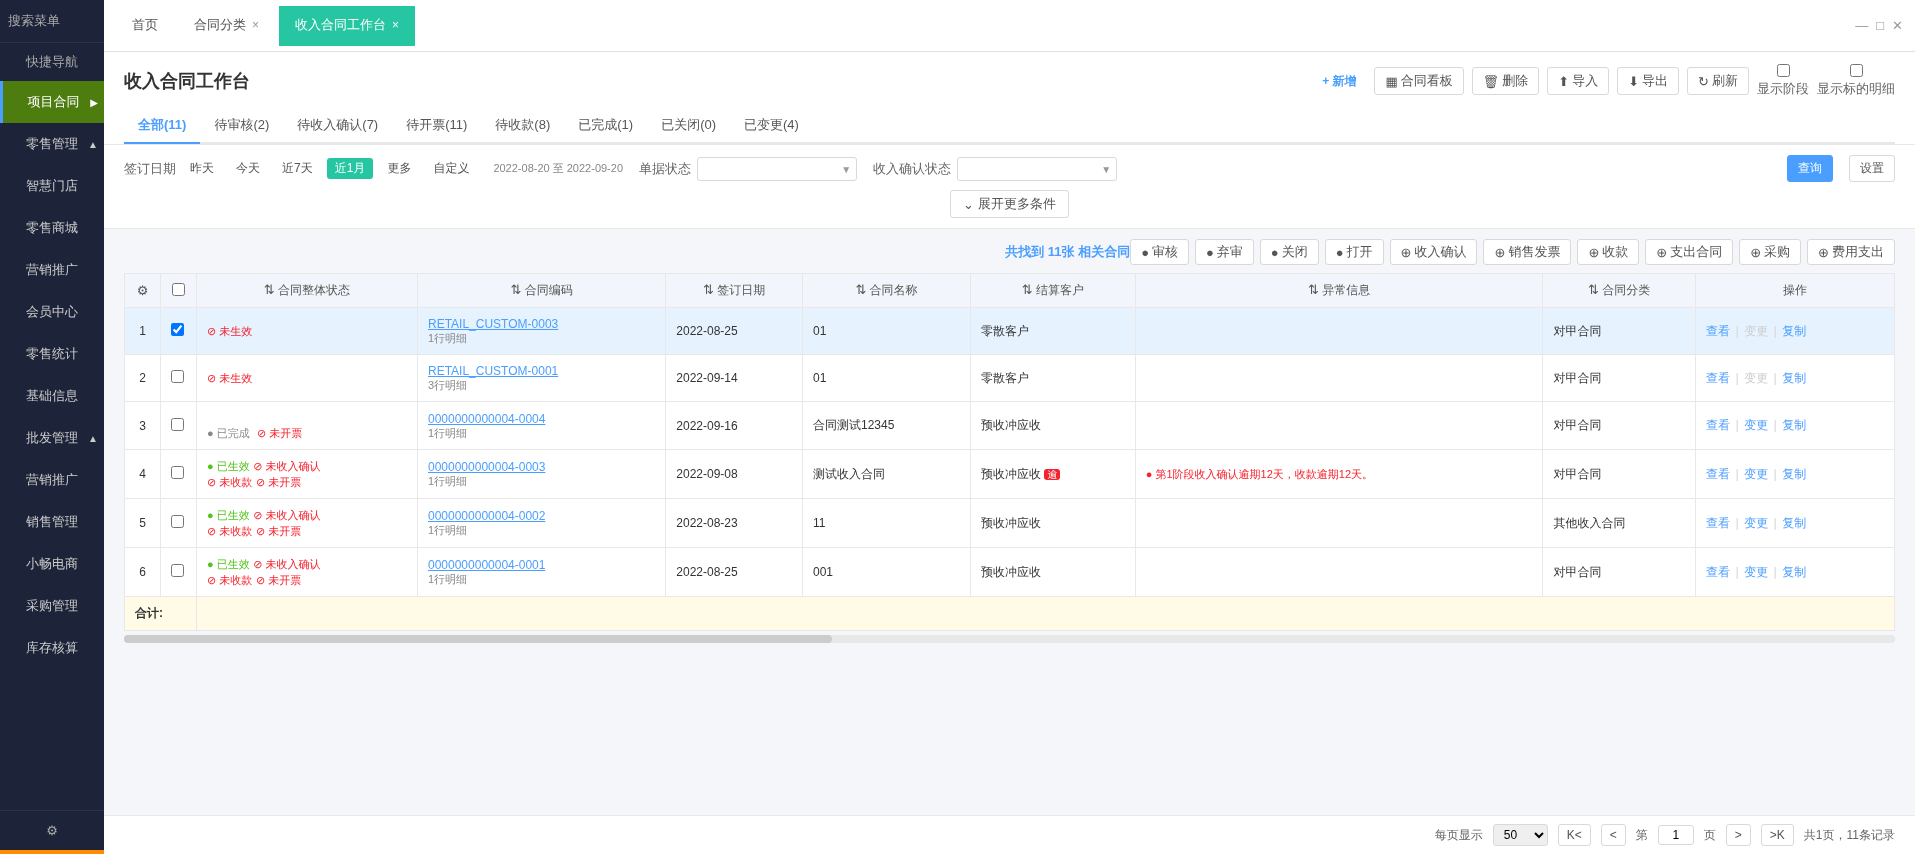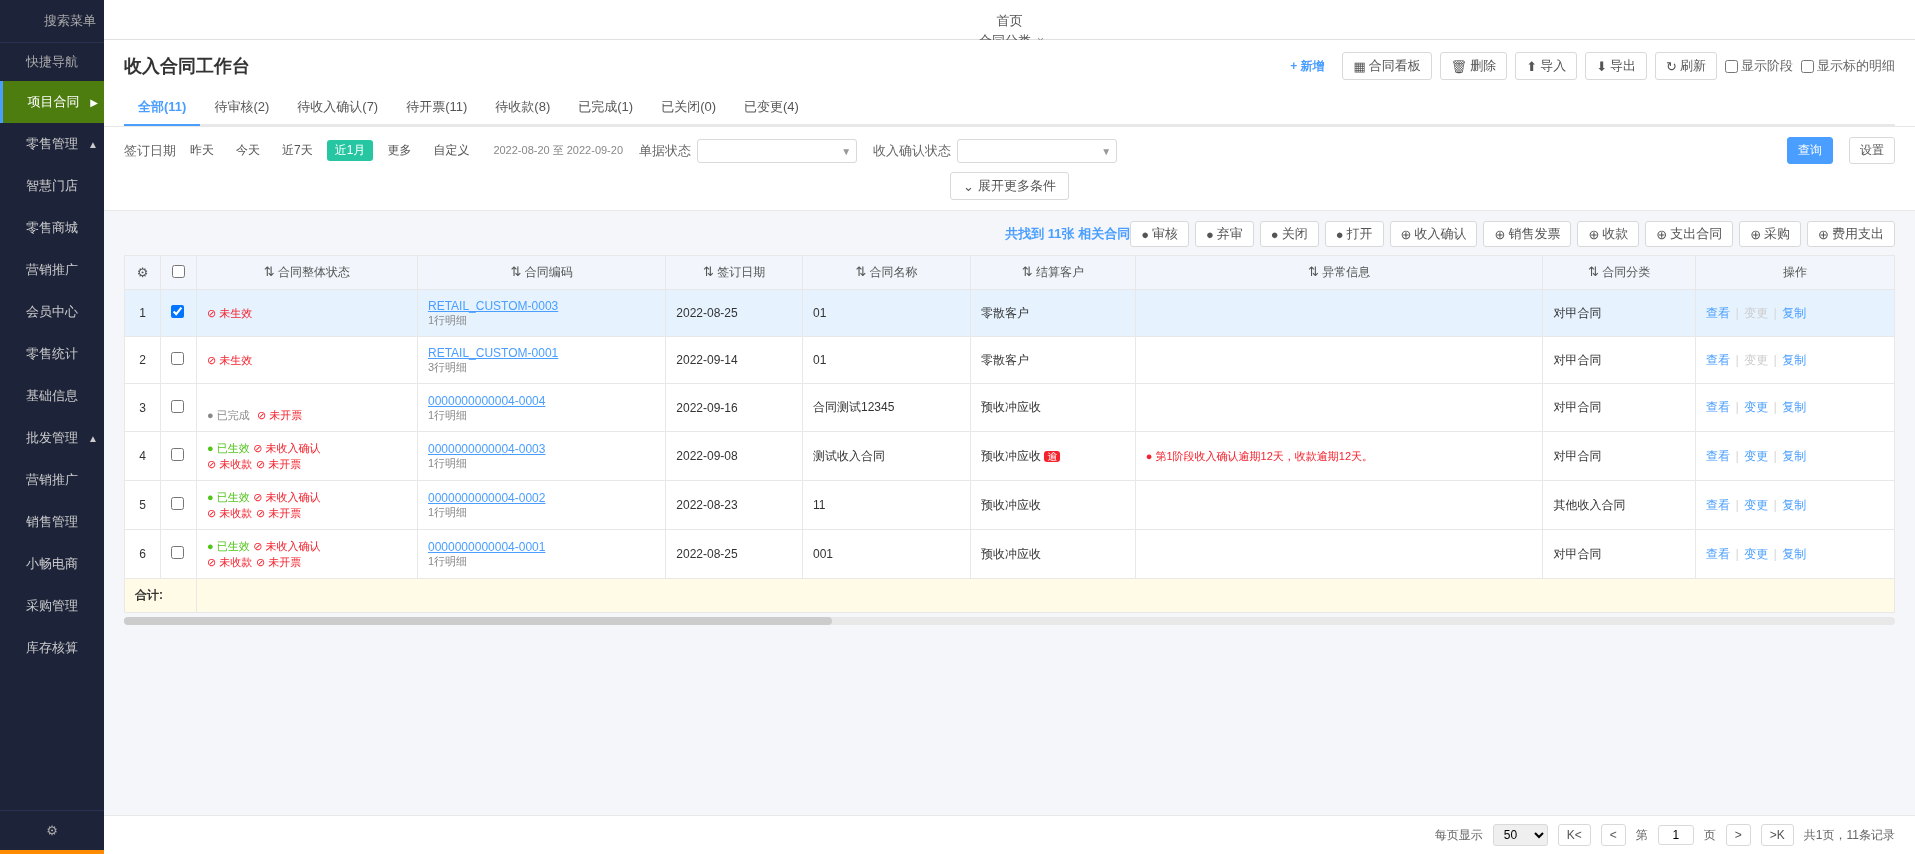--- a/index.html
+++ b/index.html
@@ -1,48 +1,48 @@
 <!DOCTYPE html>
 <html><head>
   <meta charset="utf-8">
   <style>
     * { box-sizing: border-box; margin: 0; padding: 0; font-family: 'Microsoft YaHei', Arial, sans-serif; font-size: 13px; }
     body { background: #f0f2f5; display: flex; height: 854px; overflow: hidden; }
 
     
     .sidebar { width: 104px; background: #1d2339; display: flex; flex-direction: column; height: 100%; color: #ccc; flex-shrink: 0; }
-    .sidebar-search { padding: 12px 8px; color: #aaa; font-size: 13px; text-align: right; border-bottom: 1px solid #2a3050; cursor: pointer; }
+    .sidebar-search { padding: 12px 8px; color: #aaa; font-size: 13px; text-align: left; border-bottom: 1px solid #2a3050; cursor: pointer; }
     .sidebar-nav-label { padding: 10px 8px; color: #aaa; font-size: 13px; text-align: center; cursor: pointer; }
     .sidebar-item { padding: 12px 8px; color: #ccc; font-size: 13px; text-align: center; cursor: pointer; position: relative; }
     .sidebar-item.active { background: #4d7c0f; color: #fff; border-left: 3px solid #4a9eff; }
     .sidebar-item .arrow { position: absolute; right: 6px; top: 50%; transform: translateY(-50%); font-size: 10px; }
     .sidebar-bottom { margin-top: auto; padding: 12px 8px; text-align: center; color: #aaa; cursor: pointer; border-top: 1px solid #2a3050; }
     .sidebar-orange-bar { height: 4px; background: #ff8c00; }
 
     
     .main { flex: 1; display: flex; flex-direction: column; overflow: hidden; }
 
     
-    .top-tabs { background: #fff; display: flex; align-items: center; padding: 12px 12px; border-bottom: 1px solid #e0e0e0; height: 40px; flex-shrink: 0; flex-direction: column; }
+    .top-tabs { background: #fff; display: flex; align-items: center; padding: 0 12px; border-bottom: 1px solid #e0e0e0; height: 52px; flex-shrink: 0; }
     .top-tab { padding: 0 16px; height: 40px; display: flex; align-items: center; cursor: pointer; color: #555; font-size: 13px; border-bottom: 2px solid transparent; }
     .top-tab.active { color: #fff; background: #26c6a2; border-bottom: 2px solid #26c6a2; }
     .top-tab .close-btn { margin-left: 6px; color: #fff; font-size: 12px; }
     .top-tab-plain .close-btn { color: #999; }
     .top-tab-plain { color: #555; }
     .window-controls { margin-left: auto; display: flex; gap: 8px; color: #999; font-size: 16px; cursor: pointer; }
 
     
     .page-header { background: #fff; padding: 12px 20px 0 20px; border-bottom: 1px solid #e8e8e8; flex-shrink: 0; }
     .page-title-row { display: flex; align-items: center; justify-content: space-between; margin-bottom: 10px; }
     .page-title { font-size: 18px; font-weight: bold; color: #333; }
     .header-actions { display: flex; gap: 8px; align-items: center; }
     .btn { padding: 4px 10px; border: 1px solid #d9d9d9; background: #fff; border-radius: 3px; cursor: pointer; color: #555; font-size: 12px; display: flex; align-items: center; gap: 3px; }
     .btn-primary { background: #4a9eff; color: #fff; border-color: #4a9eff; }
     .btn-new { color: #4a9eff; border: none; font-weight: bold; }
-    .checkbox-label { display: flex; align-items: center; gap: 3px; font-size: 12px; color: #666; }
+    .checkbox-label { display: flex; align-items: center; gap: 3px; font-size: 12px; color: #666; flex-direction: column; }
 
     
     .status-tabs { display: flex; gap: 0; border-bottom: 2px solid #e8e8e8; }
     .status-tab { padding: 8px 14px; cursor: pointer; color: #555; font-size: 13px; border-bottom: 2px solid transparent; margin-bottom: -2px; }
     .status-tab.active { color: #4a9eff; border-bottom: 2px solid #4a9eff; font-weight: bold; }
 
     
     .filter-area { background: #fff; padding: 10px 20px; border-bottom: 1px solid #e8e8e8; flex-shrink: 0; }
     .filter-row { display: flex; align-items: center; gap: 16px; flex-wrap: wrap; }
     .filter-group { display: flex; align-items: center; gap: 6px; }

